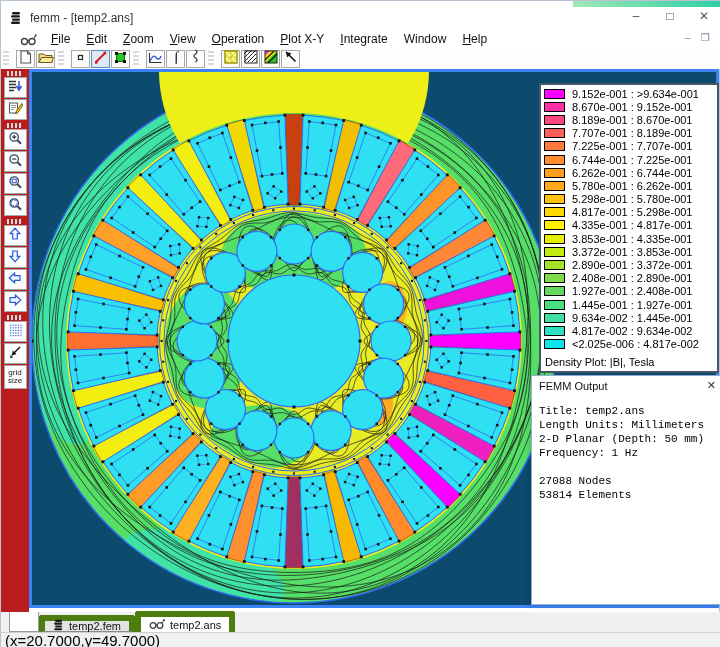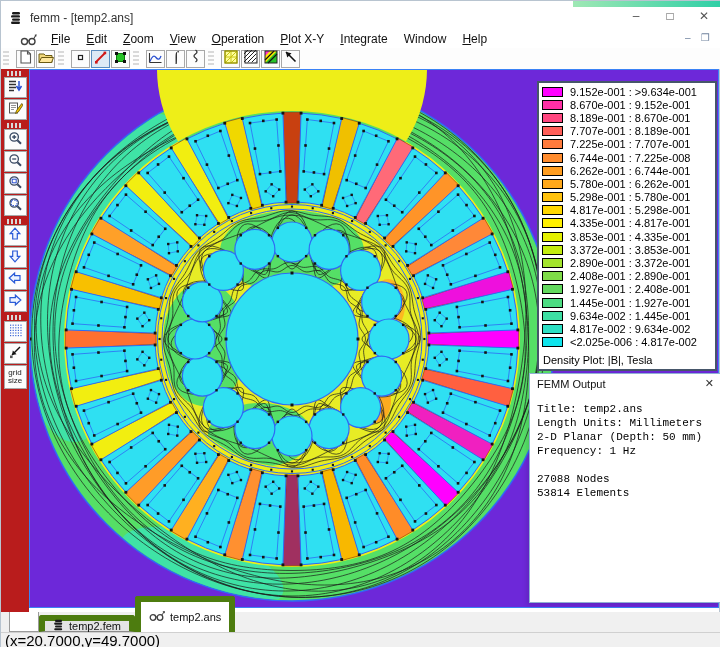--- a/index.html
+++ b/index.html
@@ -39,22 +39,22 @@
   .toolstrip{position:absolute;left:0;top:68px;width:28px;height:543px;background:#b91c1c;
              display:flex;flex-direction:column;align-items:center;}
   .ls-grip{width:16px;height:5px;margin:2px 0 1px 0;
         background:repeating-linear-gradient(to right,#d9d9d9 0 2px,transparent 2px 4px);}
   .ls-btn{width:23px;height:21px;border:1px solid #a8a8a8;background:#fcfcfc;margin-bottom:1px;
           display:flex;align-items:center;justify-content:center;box-sizing:border-box;}
   .grid-size-btn{width:23px;height:24px;border:1px solid #a8a8a8;background:#fcfcfc;
       font-size:8px;line-height:8px;text-align:center;color:#222;display:flex;
       align-items:center;justify-content:center;box-sizing:border-box;white-space:pre-line;}
   
-  .canvas{position:absolute;left:28px;top:68px;width:690px;height:539px;background:#6d28d9;
-          border:1px solid #3b82f6;box-sizing:border-box;overflow:visible;}
+  .canvas{position:absolute;left:28px;top:68px;width:690px;height:539px;background:#0c4a6e;
+          border:3px solid #3b82f6;box-sizing:border-box;overflow:visible;}
   .canvas svg{position:absolute;left:0;top:0;}
   
   .legend{position:absolute;left:507px;top:11px;width:180px;background:#fff;
           border:2px solid #46566a;padding:2px 4px 3px 3px;box-sizing:border-box;}
   .legend-row{display:flex;align-items:center;height:13.2px;}
   .legend-swatch{width:21px;height:10px;border:1px solid #000;box-sizing:border-box;
                  margin-right:7px;flex:none;}
   .legend-label{font-size:11px;color:#000;white-space:nowrap;}
   .legend-footer{font-size:11px;color:#000;margin-top:5px;padding-left:1px;}
   
@@ -67,21 +67,21 @@
   .outwin-body{padding:8px 0 0 7px;font-size:11px;color:#000;line-height:14px;}
   .outwin-body div{min-height:14px;font-family:Liberation Mono, monospace;}
   
   .tabbar{position:absolute;left:0;top:611px;width:720px;height:20px;background:#f0f0f0;}
   .tab-corner{position:absolute;left:8px;top:0;width:30px;height:20px;background:#fff;
               border:1px solid #9a9a9a;border-top:none;box-sizing:border-box;}
   .tabs{position:absolute;left:38px;top:0;height:20px;display:flex;align-items:flex-end;}
   .tab{height:17px;display:flex;align-items:center;padding:0 8px;font-size:11px;color:#111;
        background:#e4e4e4;border:6px solid #4d7c0f;border-bottom:1px solid #8a8a8a;
        box-sizing:border-box;border-radius:3px 3px 0 0;}
-  .tab.active{height:36px;background:#fff;border-bottom:none;}
+  .tab.active{height:21px;background:#fff;border-bottom:none;}
   .tab .tab-icon{margin-right:5px;}
   
   .statusbar{position:absolute;left:0;top:631px;width:720px;height:16px;background:#f0f0f0;
              border-top:1px solid #d0d0d0;display:flex;align-items:center;box-sizing:border-box;}
   .status-text{font-size:15px;color:#000;padding-left:4px;}
 </style>
 </head>
 <body>
 
 <div class="window">
@@ -1031,21 +1031,21 @@
           <div class="legend-row">
             <span class="legend-swatch" style="background: rgb(255, 95, 89);"></span>
             <span class="legend-label">7.707e-001 : 8.189e-001</span>
           </div>
           <div class="legend-row">
             <span class="legend-swatch" style="background: rgb(255, 123, 60);"></span>
             <span class="legend-label">7.225e-001 : 7.707e-001</span>
           </div>
           <div class="legend-row">
             <span class="legend-swatch" style="background: rgb(255, 140, 46);"></span>
-            <span class="legend-label">6.744e-001 : 7.225e-008</span>
+            <span class="legend-label">6.744e-001 : 7.225e-001</span>
           </div>
           <div class="legend-row">
             <span class="legend-swatch" style="background: rgb(255, 157, 32);"></span>
             <span class="legend-label">6.262e-001 : 6.744e-001</span>
           </div>
           <div class="legend-row">
             <span class="legend-swatch" style="background: rgb(255, 168, 26);"></span>
             <span class="legend-label">5.780e-001 : 6.262e-001</span>
           </div>
           <div class="legend-row">

